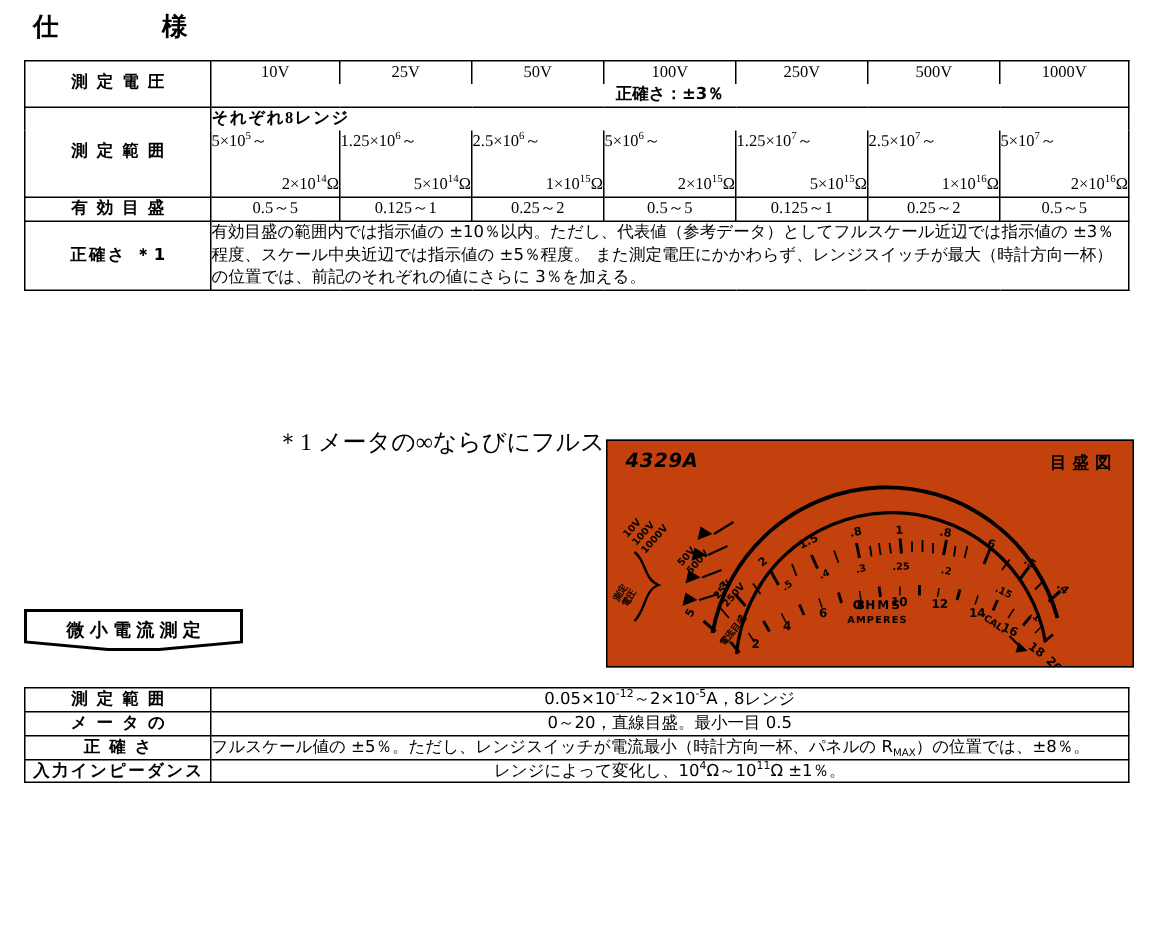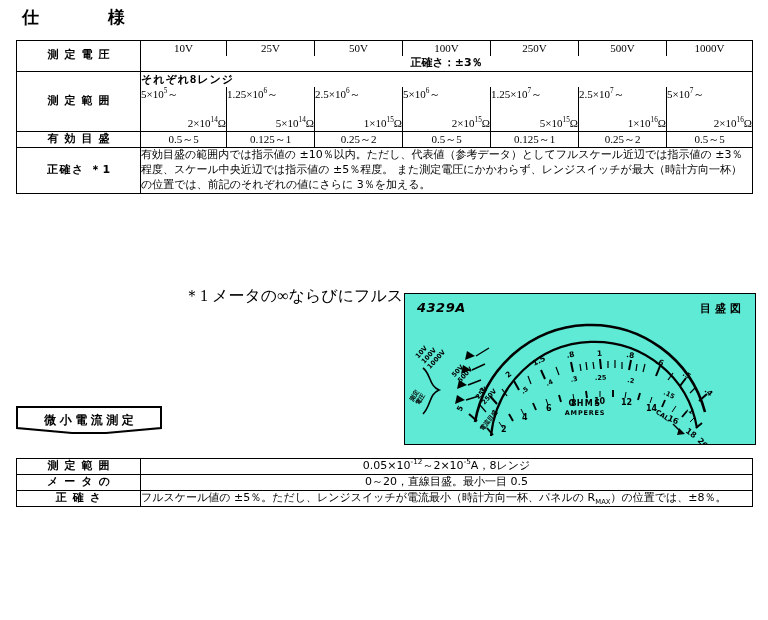--- a/index.html
+++ b/index.html
@@ -67,21 +67,21 @@
     text-align: center;
     font-size: 11.5px;
     font-family: "DejaVu Sans", sans-serif;
     font-weight: bold;
     padding: 2px 0 3px 0;
   }
   .nobord-bottom { border-bottom: none !important; }
   .nobord-top { border-top: none !important; }
 
   .range-note {
-    font-family: Liberation Sans, sans-serif;
+    font-family: Liberation Serif, serif;
     font-weight: bold;
     font-size: 11px;
     letter-spacing: 1px;
     padding-left: 14px;
     padding-top: 2px;
   }
   .range-cell {
     font-size: 11.5px;
     padding: 1px 4px 2px 5px;
     line-height: 1.45;
@@ -141,21 +141,21 @@
   #banner-current { left: 16px; top: 406px; }
 
   
   .meter-panel {
     position: absolute;
     left: 404px;
     top: 293px;
     width: 350px;
     height: 150px;
     border: 1.6px solid #000;
-    background: #5eead4;
+    background: #c2410c;
   }
   .meter-model {
     position: absolute;
     left: 12px; top: 6px;
     font-family: "DejaVu Sans", sans-serif;
     font-style: italic;
     font-weight: bold;
     font-size: 13px;
     letter-spacing: 0.5px;
   }
@@ -467,16 +467,22 @@
       <td class="bottom-cell-text">0～20，直線目盛。最小一目 0.5</td>
     </tr>
 
     <tr>
       <td class="rowlabel">正確さ</td>
       <td class="bottom-para">
         <span>フルスケール値の ±5％。ただし、レンジスイッチが電流最小（時計方向一杯、パネルの R</span><sub>MAX</sub><span>）の位置では、±8％。</span>
       </td>
     </tr>
 
+    <tr>
+      <td class="rowlabel narrow">入力インピーダンス</td>
+      <td class="bottom-cell-text">
+        <span>レンジによって変化し、10</span><sup>4</sup><span>Ω～10</span><sup>11</sup><span>Ω ±1％。</span>
+      </td>
+    </tr>
   </tbody>
     </table>
 
 </div>
 
 </body></html>

